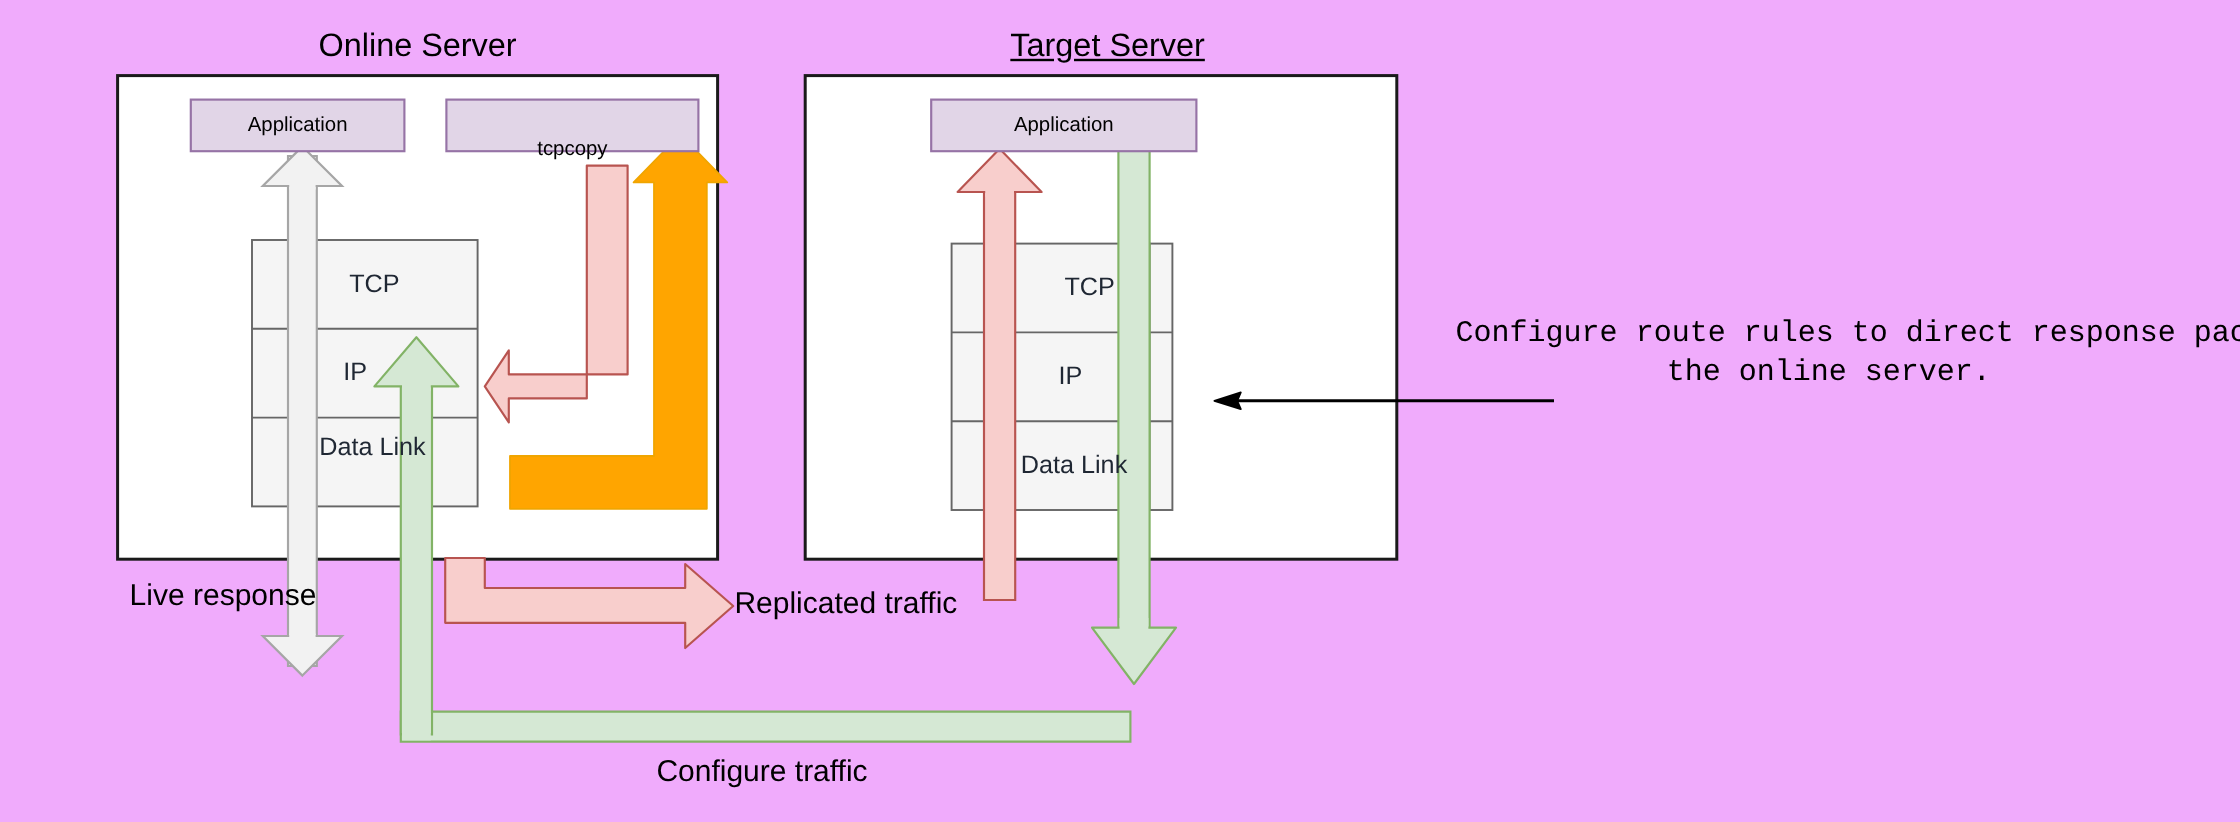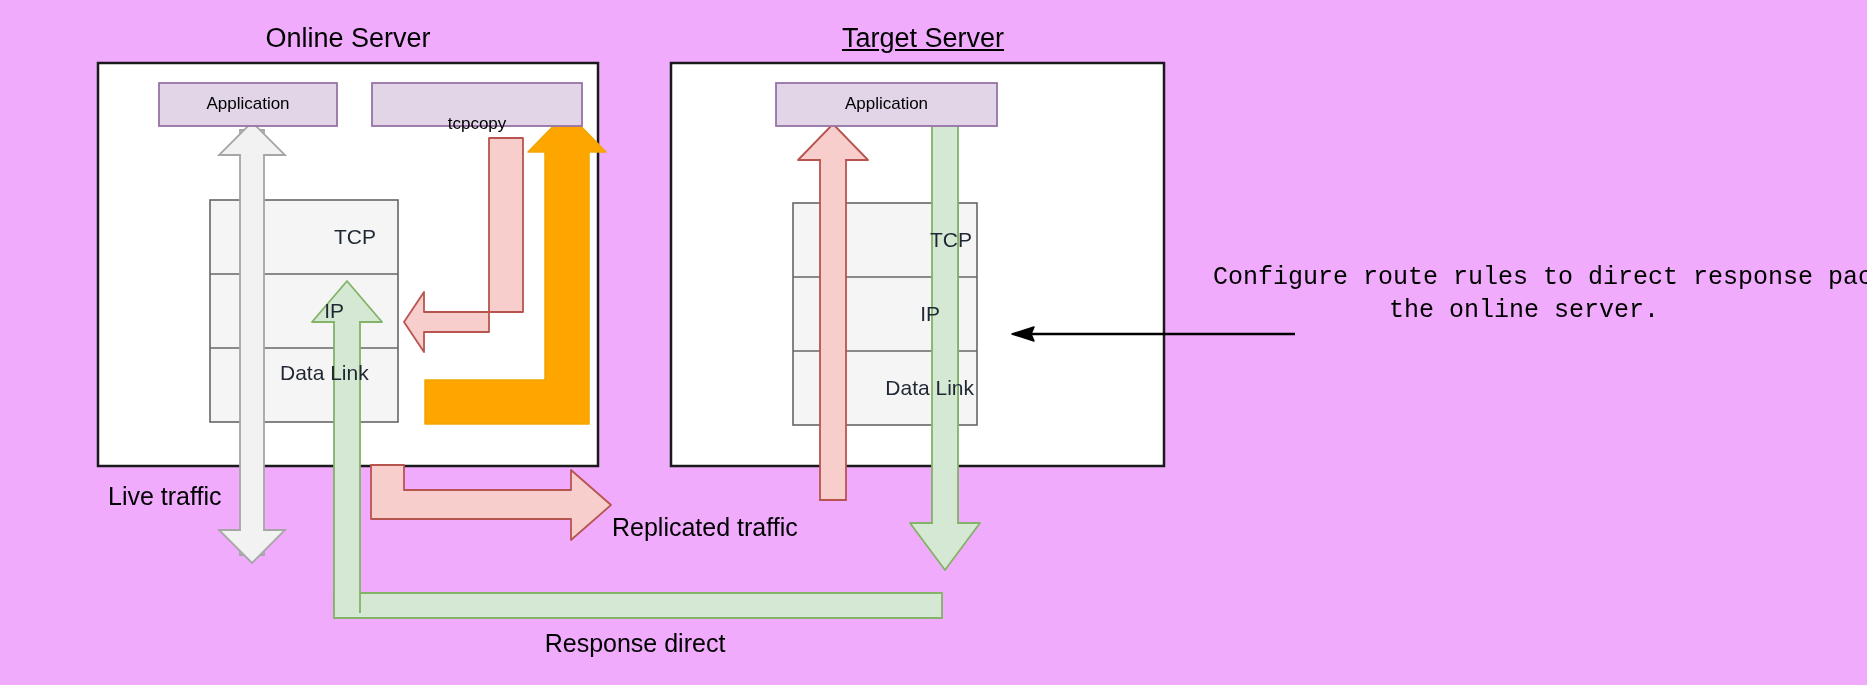--- a/index.html
+++ b/index.html
@@ -36,22 +36,21 @@
     font-size: 27px;
     text-align: center;
   }
   .box-label {
     font-size: 17px;
     text-align: center;
   }
   .layer-label {
     font-size: 21px;
     color: #1f2733;
-    text-align: right;
-    margin-left: 14px;
+    text-align: center;
   }
   .traffic-label {
     font-size: 25px;
     text-align: center;
   }
   .note-label {
     font-size: 25px;
     text-align: center;
     line-height: 1.3;
   }
@@ -154,22 +153,22 @@
   <div class="lbl layer-label" style="left:262px; top:298px; width:68px;">IP</div>
 
   <div class="lbl layer-label" style="left:266px; top:360px; width:72px;">Data Link</div>
 
   <div class="lbl layer-label" style="left:858px; top:227px; width:100px;">TCP</div>
 
   <div class="lbl layer-label" style="left:858px; top:301px; width:68px;">IP</div>
 
   <div class="lbl layer-label" style="left:830px; top:375px; width:130px;">Data Link</div>
 
-  <div class="lbl traffic-label" style="left:108px; top:481px; width:180px; text-align:left;">Live traffic</div>
+  <div class="lbl traffic-label" style="left:108px; top:481px; width:180px; text-align:left;">Live response</div>
 
-  <div class="lbl traffic-label" style="left:612px; top:512px; width:250px; text-align:left;">Replicated traffic</div>
+  <div class="lbl traffic-label" style="left:612px; top:488px; width:250px; text-align:left;">Replicated traffic</div>
 
-  <div class="lbl traffic-label" style="left:470px; top:628px; width:330px;">Response direct</div>
+  <div class="lbl traffic-label" style="left:470px; top:628px; width:330px;">Configure traffic</div>
 
   <div class="lbl note-label" style="left:1213px; top:262px; width:622px;font-family:Liberation Mono, monospace;">Configure route rules to direct response packets to
 the online server.</div>
 
 </div>
 
 </body></html>

